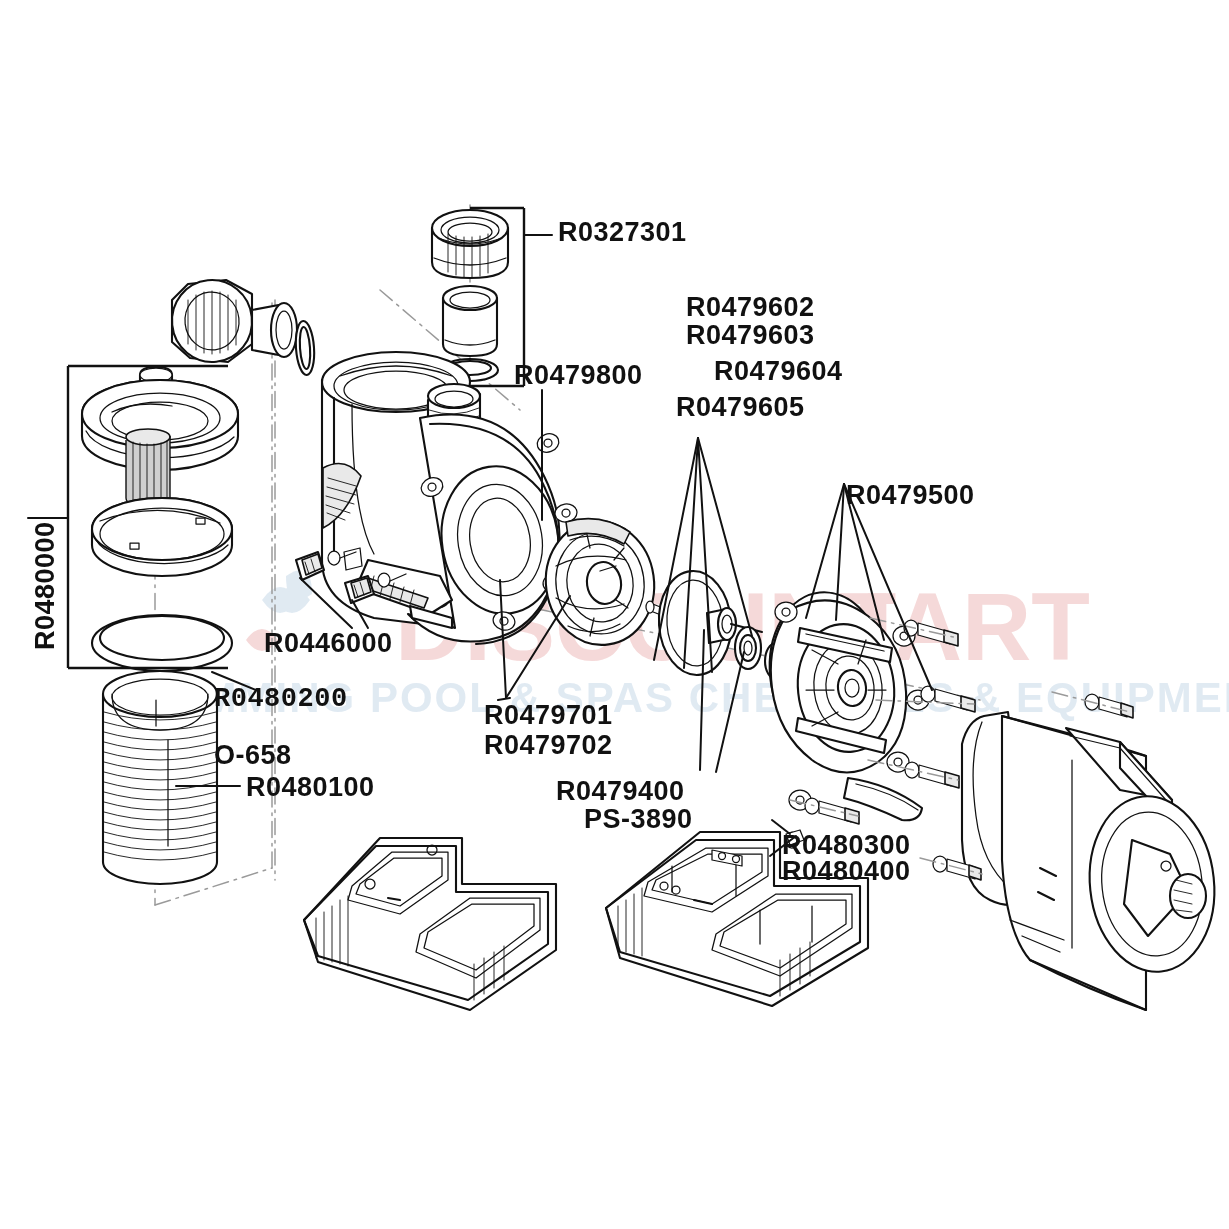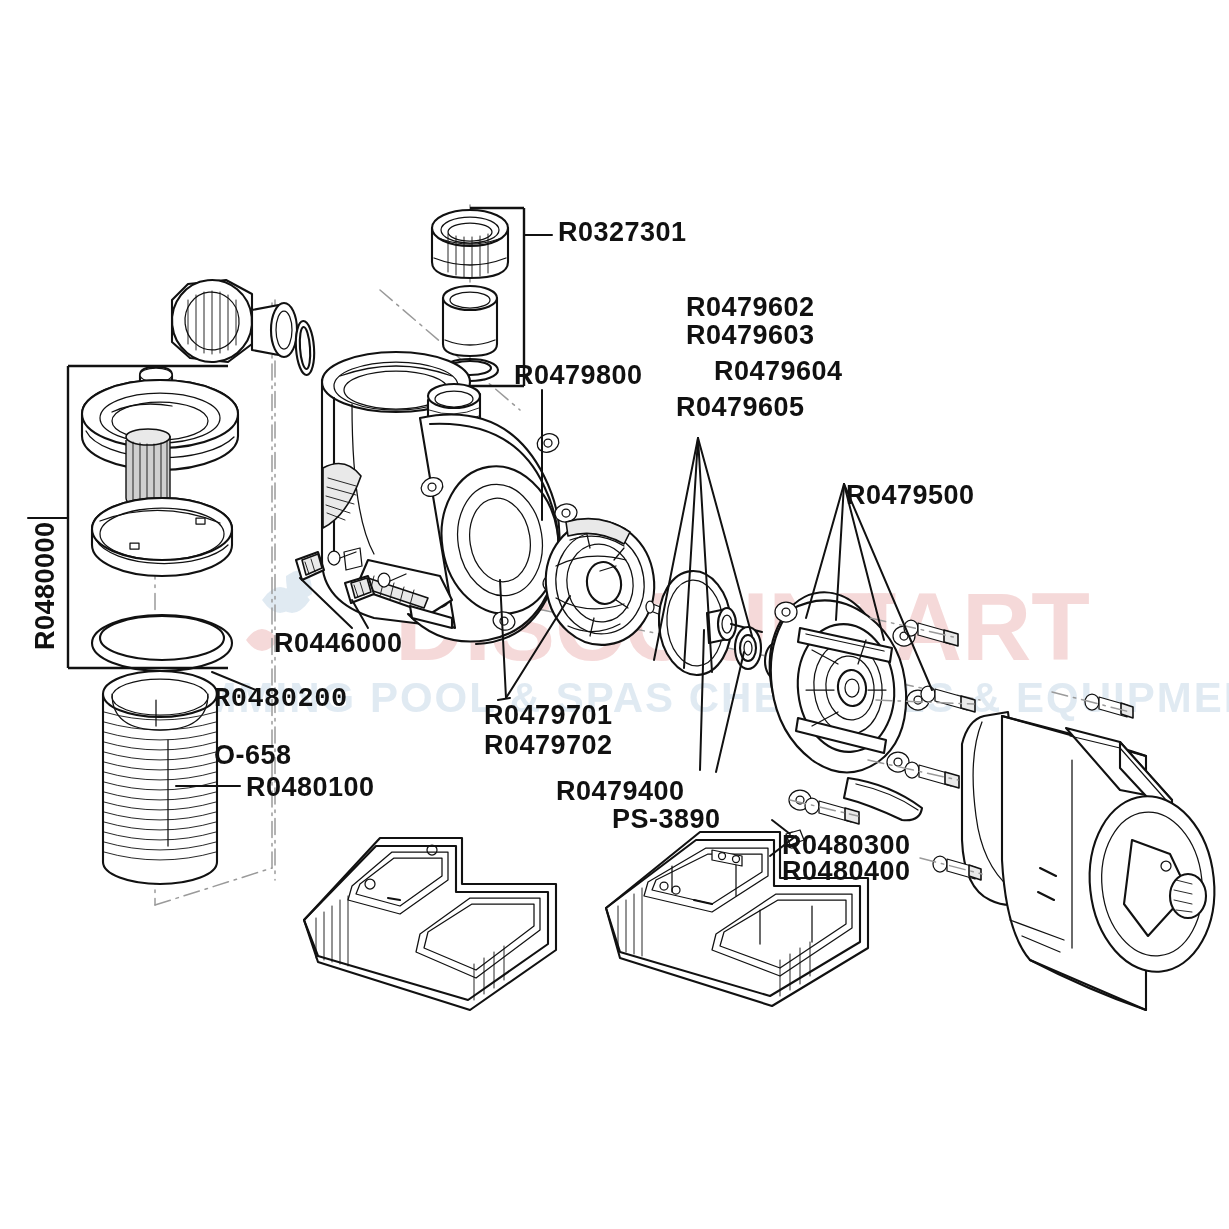--- a/index.html
+++ b/index.html
@@ -614,30 +614,30 @@
 
     <div class="lbl" style="left:514px;top:360px;">R0479800</div>
 
     <div class="lbl" style="left:686px;top:292px;">R0479602</div>
     <div class="lbl" style="left:686px;top:320px;">R0479603</div>
     <div class="lbl" style="left:686px;top:356px;margin-left:28px;">R0479604</div>
     <div class="lbl" style="left:676px;top:392px;">R0479605</div>
 
     <div class="lbl" style="left:846px;top:480px;">R0479500</div>
 
-    <div class="lbl" style="left:274px;top:628px;">R0446000</div>
+    <div class="lbl" style="left:264px;top:628px;">R0446000</div>
 
     <div class="lbl" style="left:214px;top:684px;font-family:Liberation Mono, monospace;">R0480200</div>
     <div class="lbl" style="left:214px;top:740px;">O-658</div>
 
     <div class="lbl" style="left:246px;top:772px;">R0480100</div>
 
     <div class="lbl" style="left:484px;top:700px;">R0479701</div>
     <div class="lbl" style="left:484px;top:730px;text-align:center;">R0479702</div>
 
     <div class="lbl" style="left:556px;top:776px;">R0479400</div>
-    <div class="lbl" style="left:584px;top:804px;margin-left:28px;">PS-3890</div>
+    <div class="lbl" style="left:584px;top:804px;">PS-3890</div>
 
     <div class="lbl" style="left:782px;top:830px;">R0480300</div>
     <div class="lbl" style="left:782px;top:856px;">R0480400</div>
 
   </div>
 </div>
 
 </body></html>

